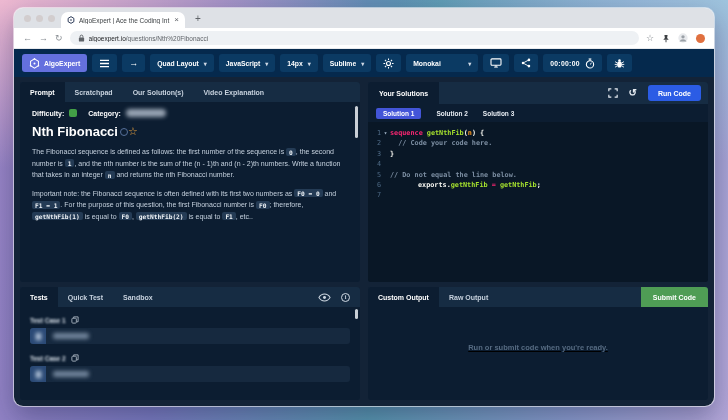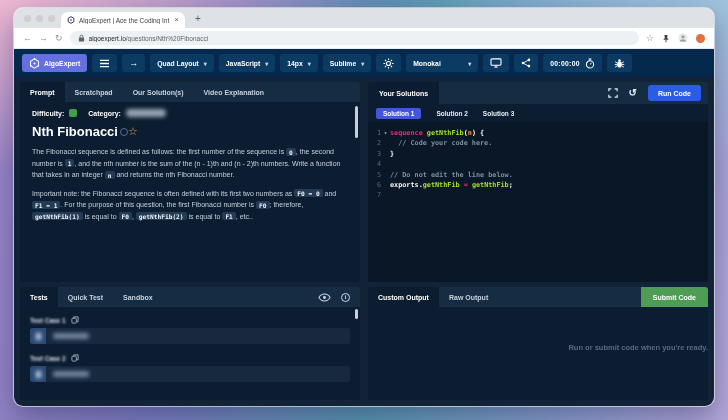--- a/index.html
+++ b/index.html
@@ -93,21 +93,21 @@
   .tests-body { flex:1; padding:5px 10px 0; overflow:hidden; position:relative; }
   .tc-label-row { display:flex; align-items:center; gap:5px; margin-top:4px; }
   .tc-label { font-size:6.5px; font-weight:700; color:#d8e0e9; filter:blur(1.1px); }
   .tc-row { margin-top:4px; height:16px; background:#16293f; border-radius:3px; display:flex; overflow:hidden; }
   .tc-chip { width:16px; background:#2b4a76; display:flex; align-items:center; justify-content:center; flex-shrink:0; }
   .tc-chip-num { width:5px; height:7px; background:#c3d2e4; filter:blur(2px); }
   .tc-val { align-self:center; margin-left:7px; width:36px; height:6px; background:#93a6bc; opacity:.75; filter:blur(2.2px); border-radius:2px; }
   .tests-scroll { position:absolute; top:2px; right:2px; width:3px; height:10px; background:#c9cfd6; border-radius:2px; }
   
   .submit-btn { margin-left:auto; color:#fff; font-size:7px; font-weight:700; display:flex; align-items:center; padding:0 12px; background:#4f9d55; }
-  .output-body { flex:1; display:flex; align-items:center; justify-content:flex-end; }
+  .output-body { flex:1; display:flex; align-items:center; justify-content:center;text-decoration:underline; }
   .output-msg { font-size:7.5px; font-weight:700; color:#56central6b82; color:#566b82; margin-top:-12px; }
   .info-circ { width:9px; height:9px; border:1px solid #cfd8e2; border-radius:50%; color:#cfd8e2; font-size:6px; font-weight:700; display:flex; align-items:center; justify-content:center; font-family:"Liberation Serif",serif; }
 </style>
 </head>
 <body>
 
 <div class="window">
 
   <div class="tabstrip">
     <div class="traffic">
@@ -290,26 +290,26 @@
                 <span class="ctext"><span style="color: rgb(248, 248, 242);">}</span></span>
               </div>
               <div class="code-line">
                 <span class="lnum">4</span>
                 <span class="fold"></span>
                 <span class="ctext"></span>
               </div>
               <div class="code-line">
                 <span class="lnum">5</span>
                 <span class="fold"></span>
-                <span class="ctext"><span style="color: rgb(125, 143, 163);">// Do not edit the line below.</span></span>
+                <span class="ctext"><span style="color: rgb(125, 143, 163);">// Do not equal the line below.</span></span>
               </div>
               <div class="code-line">
                 <span class="lnum">6</span>
                 <span class="fold"></span>
-                <span class="ctext"><span style="color: rgb(248, 248, 242); font-weight: 700;">exports</span><span style="color: rgb(248, 248, 242);">.</span><span style="color: rgb(166, 226, 46);">getNthFib</span><span style="color: rgb(249, 38, 114);"> = </span><span style="color: rgb(166, 226, 46);">getNthFib</span><span style="color: rgb(248, 248, 242);">;</span></span>
+                <span class="ctext"><span style="color: rgb(248, 248, 242); font-weight: 700; margin-left: 28px;">exports</span><span style="color: rgb(248, 248, 242);">.</span><span style="color: rgb(166, 226, 46);">getNthFib</span><span style="color: rgb(249, 38, 114);"> = </span><span style="color: rgb(166, 226, 46);">getNthFib</span><span style="color: rgb(248, 248, 242);">;</span></span>
               </div>
               <div class="code-line">
                 <span class="lnum">7</span>
                 <span class="fold"></span>
                 <span class="ctext"></span>
               </div>
             </div>
         </div>
       </div>
 

